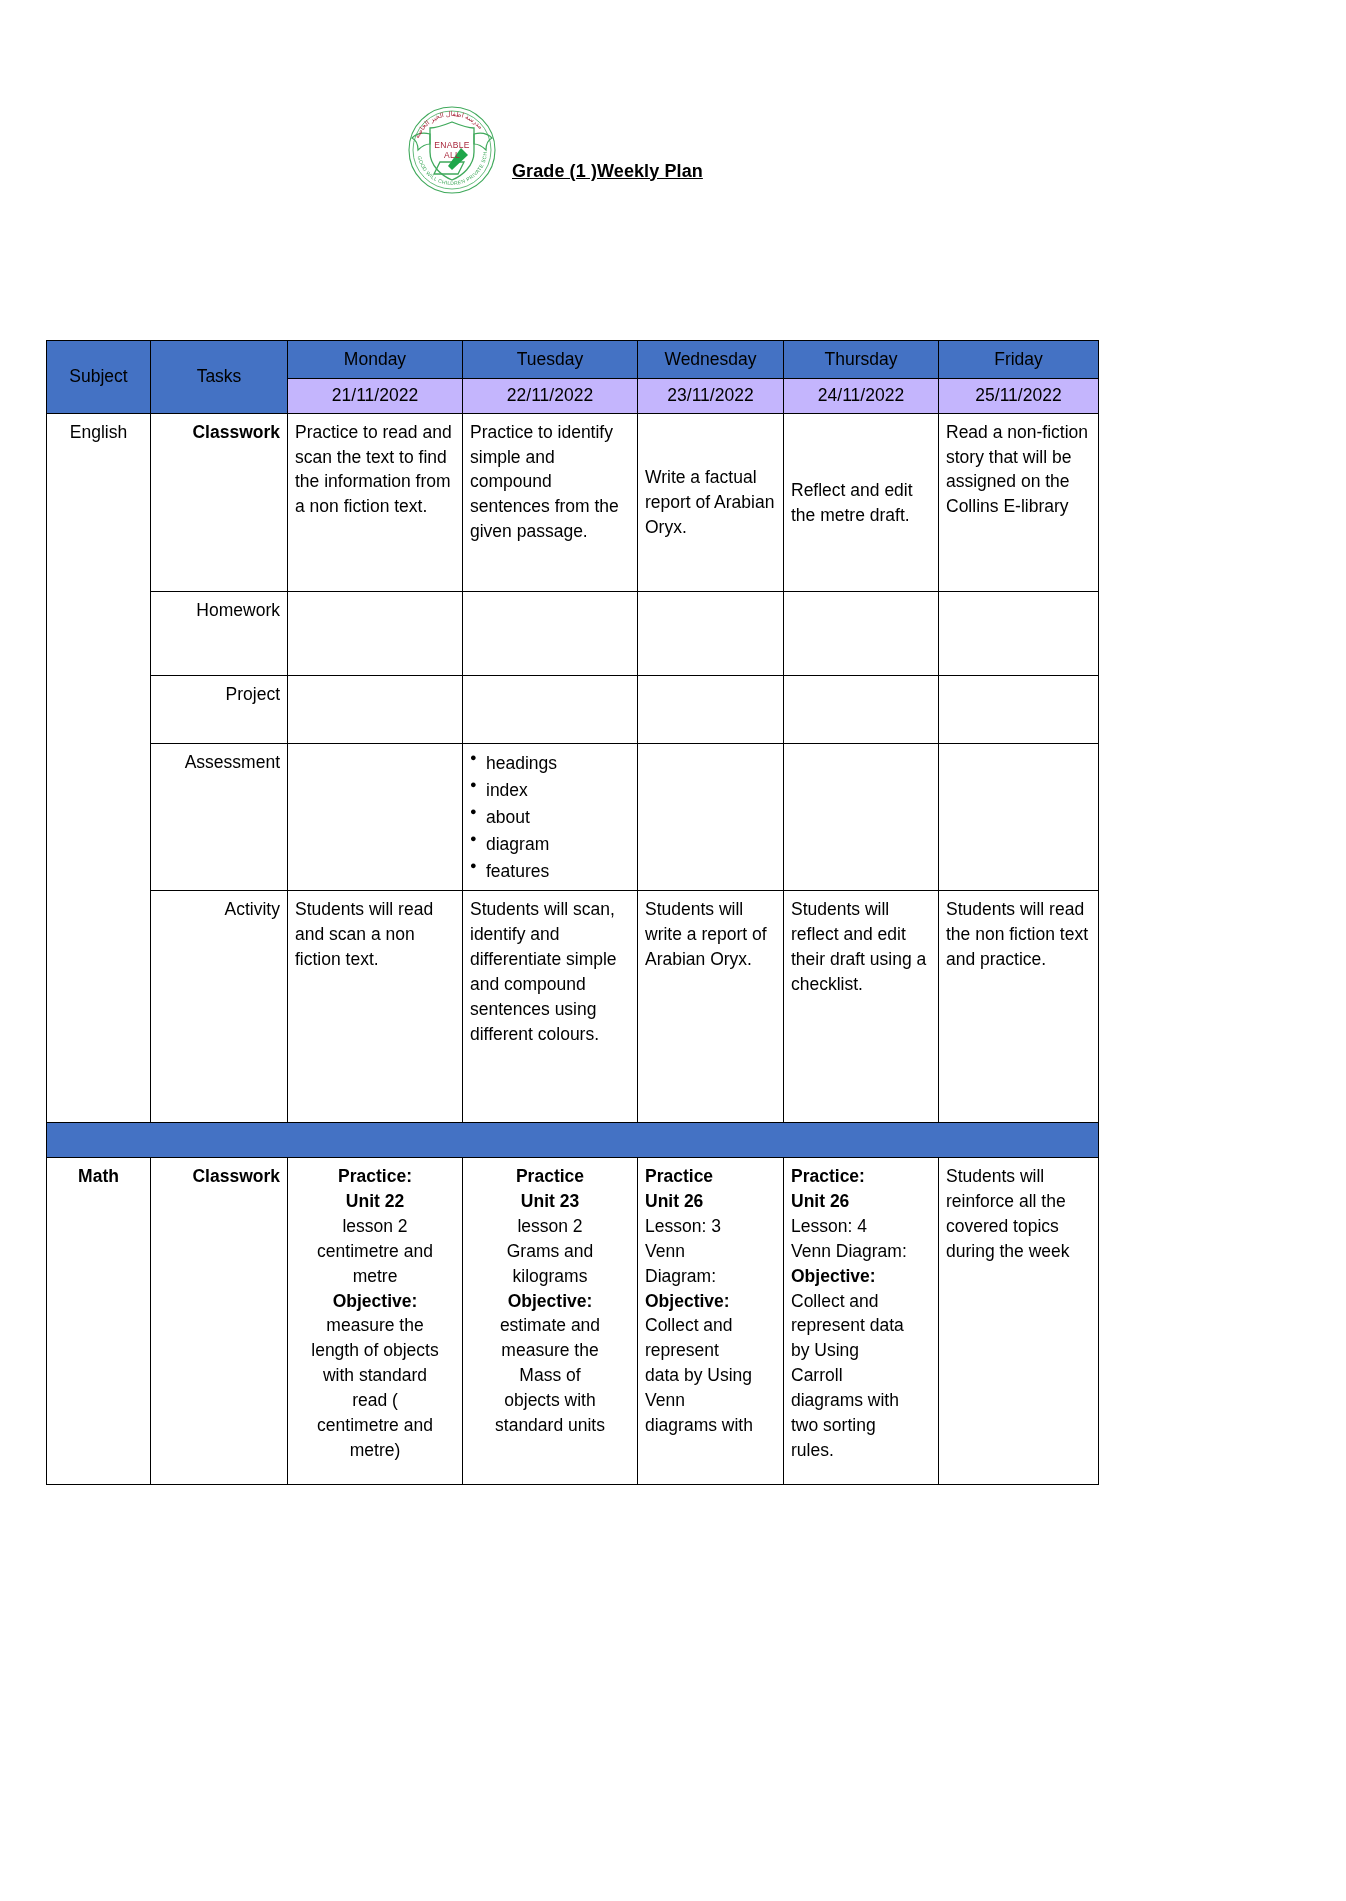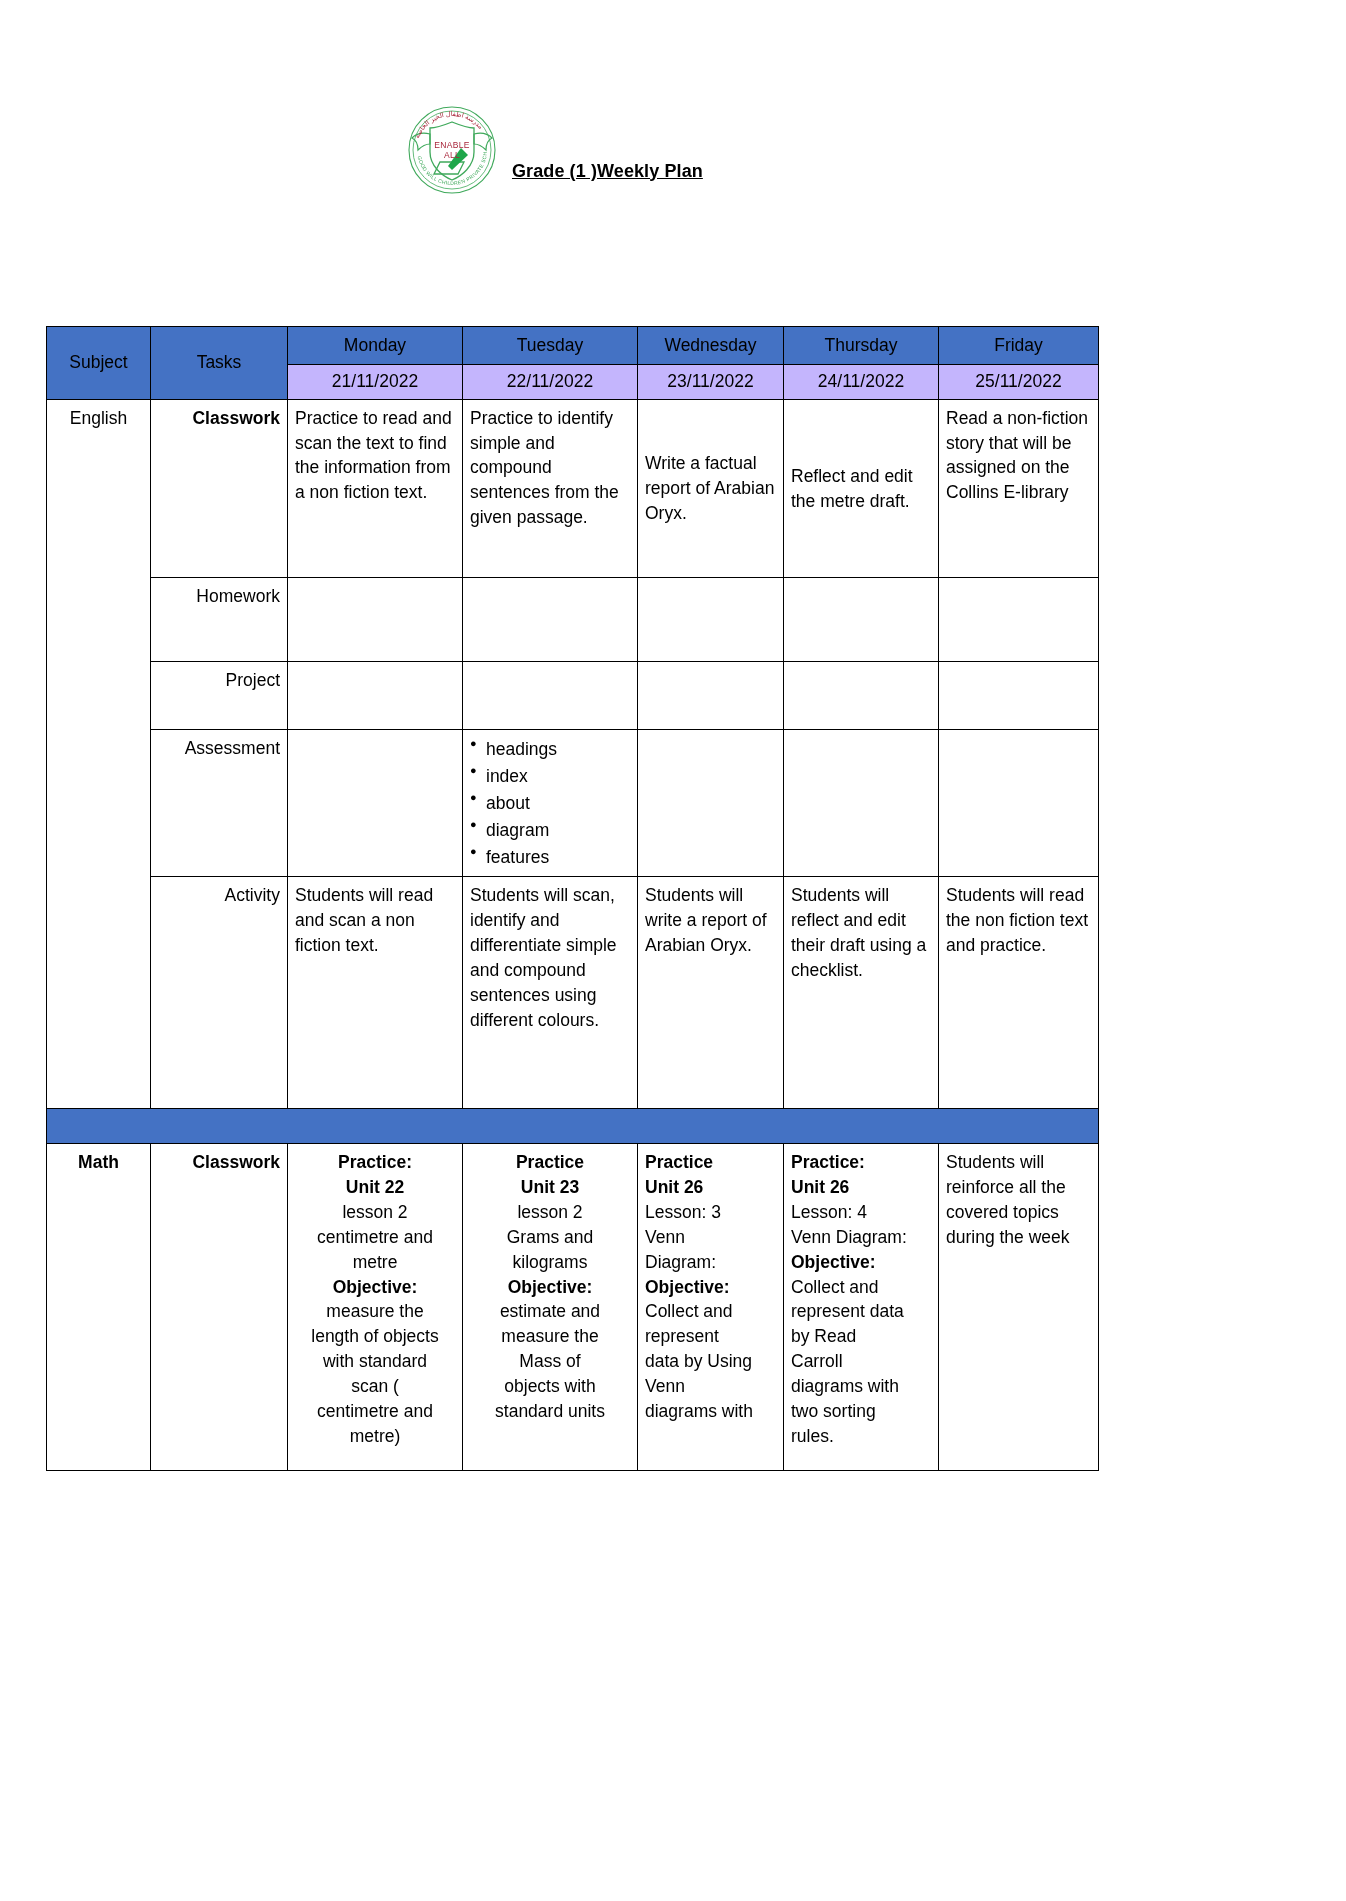--- a/index.html
+++ b/index.html
@@ -50,21 +50,21 @@
     white-space: nowrap;
     margin-left: 12px;
     padding-top: 46px;
     font-family: "Liberation Sans", sans-serif;
   }
 
   
   .table-wrap {
     position: absolute;
     left: 46px;
-    top: 326px;
+    top: 340px;
     width: 1018px;
   }
 
   table.plan {
     border-collapse: collapse;
     width: 1018px;
     table-layout: fixed;
     font-size: 17.5px;
   }
 
@@ -265,21 +265,21 @@
             <td class="center-txt">
               <span class="ln b">Practice:</span>
               <span class="ln b">Unit 22</span>
               <span class="ln">lesson 2</span>
               <span class="ln">centimetre and</span>
               <span class="ln">metre</span>
               <span class="ln b">Objective:</span>
               <span class="ln">measure the</span>
               <span class="ln">length of objects</span>
               <span class="ln">with standard</span>
-              <span class="ln">scan (</span>
+              <span class="ln">read (</span>
               <span class="ln">centimetre and</span>
               <span class="ln">metre)</span>
             </td>
             <td class="center-txt">
               <span class="ln b">Practice</span>
               <span class="ln b">Unit 23</span>
               <span class="ln">lesson 2</span>
               <span class="ln">Grams and</span>
               <span class="ln">kilograms</span>
               <span class="ln b">Objective:</span>
@@ -303,21 +303,21 @@
               <span class="ln">diagrams with</span>
             </td>
             <td class="">
               <span class="ln b">Practice:</span>
               <span class="ln b">Unit 26</span>
               <span class="ln">Lesson: 4</span>
               <span class="ln">Venn Diagram:</span>
               <span class="ln b">Objective:</span>
               <span class="ln">Collect and</span>
               <span class="ln">represent data</span>
-              <span class="ln">by Read</span>
+              <span class="ln">by Using</span>
               <span class="ln">Carroll</span>
               <span class="ln">diagrams with</span>
               <span class="ln">two sorting</span>
               <span class="ln">rules.</span>
             </td>
             <td class="">
               <span class="ln">Students will</span>
               <span class="ln">reinforce all the</span>
               <span class="ln">covered topics</span>
               <span class="ln">during the week</span>

